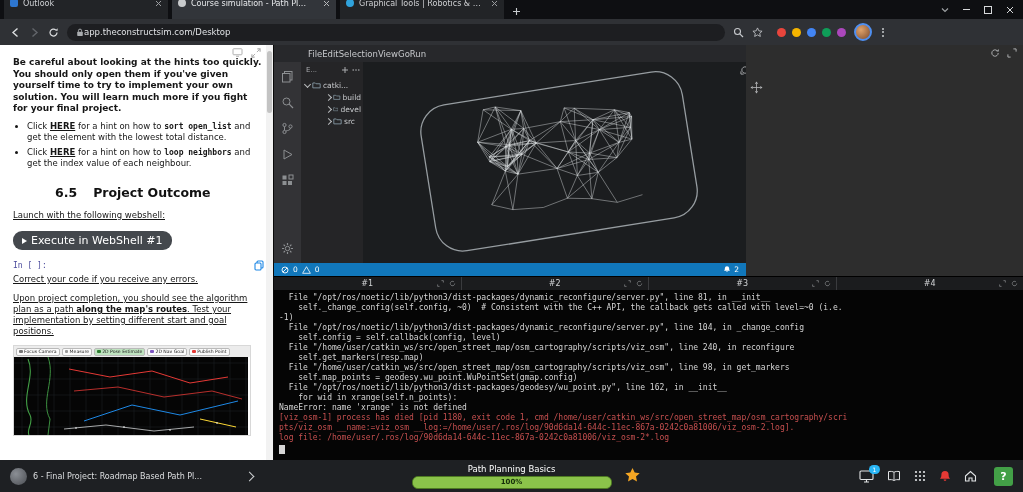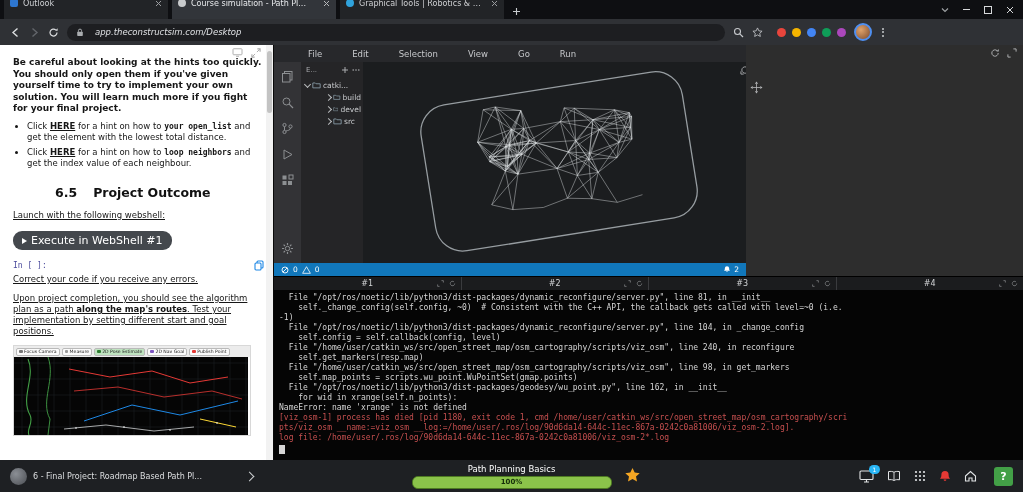--- a/index.html
+++ b/index.html
@@ -12,21 +12,21 @@
   .tab.active{background:#32353a;color:#e8eaed;}
   .fav{width:8px;height:8px;border-radius:2px;flex:0 0 auto;}
   .tlabel{white-space:nowrap;overflow:hidden;text-overflow:ellipsis;flex:1;}
   .tclose{flex:0 0 auto;opacity:.8;}
   .newtab{width:16px;height:16px;display:flex;align-items:center;justify-content:center;margin-left:4px;}
   .stripright{margin-left:auto;display:flex;align-items:center;height:19px;gap:12px;padding-right:8px;}
   .winbtn{width:10px;height:10px;display:flex;align-items:center;justify-content:center;}
   .minbar{width:7px;height:1px;background:#d7d9db;}
   .maxbox{width:6px;height:6px;border:1px solid #d7d9db;}
   .addrbar{position:absolute;top:19px;left:0;right:0;height:26px;background:#2f3135;display:flex;align-items:center;gap:8px;padding:0 10px;}
-  .omnibox{flex:1;max-width:640px;height:17px;background:#1d1e21;border-radius:9px;display:flex;align-items:center;gap:11px;padding:0 9px;color:#dfe1e4;font-size:8.5px;font-style:italic;}
+  .omnibox{flex:1;max-width:640px;height:17px;background:#1d1e21;border-radius:9px;display:flex;align-items:center;gap:0;padding:0 9px;color:#dfe1e4;font-size:8.5px;}
   .exticons{display:flex;gap:6px;align-items:center;margin-left:6px;}
   .extdot{width:9px;height:9px;border-radius:50%;}
   .avatar{width:14px;height:14px;border-radius:50%;background:radial-gradient(circle at 35% 35%,#e0a36b,#7b4a2d);border:2px solid #4f8ff0;}
   .kebab{display:flex;flex-direction:column;gap:1.5px;padding:2px;}
   .kebab i{width:2px;height:2px;border-radius:50%;background:#c7cacd;}
   
   .content{position:absolute;top:45px;left:0;right:0;bottom:32px;display:flex;}
   
   .notebook{width:273px;background:#fff;position:relative;overflow:hidden;border-right:1px solid #0a0a0a;}
   .nb-corner{position:absolute;top:3px;right:12px;display:flex;gap:8px;opacity:.75;}
@@ -51,21 +51,21 @@
   .rviz{margin-top:6px;width:236px;border:1px solid #d8d8d8;}
   .rviz-toolbar{background:#ececec;display:flex;gap:2px;align-items:center;padding:1.5px 2px;}
   .chip{display:inline-flex;align-items:center;gap:1.5px;background:#fbfbfb;border:0.5px solid #b9b9b9;border-radius:2px;
         font-size:4.6px;color:#222;padding:0.5px 2px;white-space:nowrap;}
   .chip.green{background:#bfe3c0;}
   .cico{width:3.5px;height:3.5px;border-radius:1px;display:inline-block;}
   
   .rightcol{flex:1;display:flex;flex-direction:column;min-width:0;}
   .panes{height:231px;display:flex;min-height:0;}
   .ide{width:472px;display:flex;flex-direction:column;background:#1d1f21;}
-  .menubar{height:17px;background:#27282b;display:flex;align-items:center;gap:30px;padding-left:34px;font-size:8.5px;color:#c7c9cc;}
+  .menubar{height:17px;background:#27282b;display:flex;align-items:center;gap:0;padding-left:34px;font-size:8.5px;color:#c7c9cc;}
   .menubar span{cursor:pointer;}
   .idebody{flex:1;display:flex;min-height:0;}
   .activity{width:27px;background:#333336;display:flex;flex-direction:column;align-items:center;padding-top:8px;gap:13px;}
   .activity .spacer{flex:1;}
   .activity svg{opacity:.8;cursor:pointer;}
   .sidebar{width:62px;background:#252527;color:#c9cbce;font-size:7.5px;overflow:hidden;}
   .exphead{display:flex;align-items:center;gap:3px;padding:4px 3px 5px 5px;color:#a9abae;font-size:7px;}
   .exphead .hico{margin-left:auto;display:flex;gap:3px;}
   .trow{display:flex;align-items:center;gap:2px;padding:1.5px 2px 1.5px 4px;white-space:nowrap;cursor:pointer;}
   .trow.child{padding-left:25px;}
@@ -208,21 +208,21 @@
           </svg>
         <svg width="10" height="10" viewBox="0 0 11 11">
             <path d="M7 1h3v3" stroke="#8a8a8a" fill="none" stroke-width="1.2"></path>
             <path d="M4 10H1V7" stroke="#8a8a8a" fill="none" stroke-width="1.2"></path>
             <path d="M9.5 1.5L6.5 4.5M1.5 9.5l3-3" stroke="#8a8a8a" stroke-width="1"></path>
           </svg>
       </div>
       <div class="nbc">
         <p class="nb-intro">Be careful about looking at the hints too quickly. You should only open them if you've given yourself time to try to implement your own solution. You will learn much more if you fight for your final project.</p>
         <ul class="nb-ul">
-          <li><span>Click </span><span class="nb-link">HERE</span><span> for a hint on how to </span><span class="nb-code-inline">your open_list</span><span> and get the element with the lowest total distance.</span></li>
+          <li><span>Click </span><span class="nb-link">HERE</span><span> for a hint on how to </span><span class="nb-code-inline">sort open_list</span><span> and get the element with the lowest total distance.</span></li>
           <li><span>Click </span><span class="nb-link">HERE</span><span> for a hint on how to </span><span class="nb-code-inline">loop neighbors</span><span> and get the index value of each neighbour.</span></li>
         </ul>
         <div class="nb-head">
           <span>6.5</span>
           <span>Project Outcome</span>
         </div>
         <p class="nb-p">Launch with the following webshell:</p>
         <div class="execbtn">
           <span class="play"></span>
           <span>Execute in WebShell #1</span>
@@ -685,21 +685,21 @@
 
       <div class="terminal">
         <div class="tline">  File "/opt/ros/noetic/lib/python3/dist-packages/dynamic_reconfigure/server.py", line 81, in __init__</div>
         <div class="tline">    self._change_config(self.config, ~0)  # Consistent with the C++ API, the callback gets called with level=~0 (i.e.</div>
         <div class="tline">-1)</div>
         <div class="tline">  File "/opt/ros/noetic/lib/python3/dist-packages/dynamic_reconfigure/server.py", line 104, in _change_config</div>
         <div class="tline">    self.config = self.callback(config, level)</div>
         <div class="tline">  File "/home/user/catkin_ws/src/open_street_map/osm_cartography/scripts/viz_osm", line 240, in reconfigure</div>
         <div class="tline">    self.get_markers(resp.map)</div>
         <div class="tline">  File "/home/user/catkin_ws/src/open_street_map/osm_cartography/scripts/viz_osm", line 98, in get_markers</div>
-        <div class="tline">    self.map_points = scripts.wu_point.WuPointSet(gmap.points)</div>
+        <div class="tline">    self.map_points = geodesy.wu_point.WuPointSet(gmap.config)</div>
         <div class="tline">  File "/opt/ros/noetic/lib/python3/dist-packages/geodesy/wu_point.py", line 162, in __init__</div>
         <div class="tline">    for wid in xrange(self.n_points):</div>
         <div class="tline">NameError: name 'xrange' is not defined</div>
         <div class="tline err">[viz_osm-1] process has died [pid 1180, exit code 1, cmd /home/user/catkin_ws/src/open_street_map/osm_cartography/scri</div>
         <div class="tline err">pts/viz_osm __name:=viz_osm __log:=/home/user/.ros/log/90d6da14-644c-11ec-867a-0242c0a81006/viz_osm-2.log].</div>
         <div class="tline err">log file: /home/user/.ros/log/90d6da14-644c-11ec-867a-0242c0a81006/viz_osm-2*.log</div>
         <div class="cursorblk"></div>
       </div>
     </div>
   </div>

